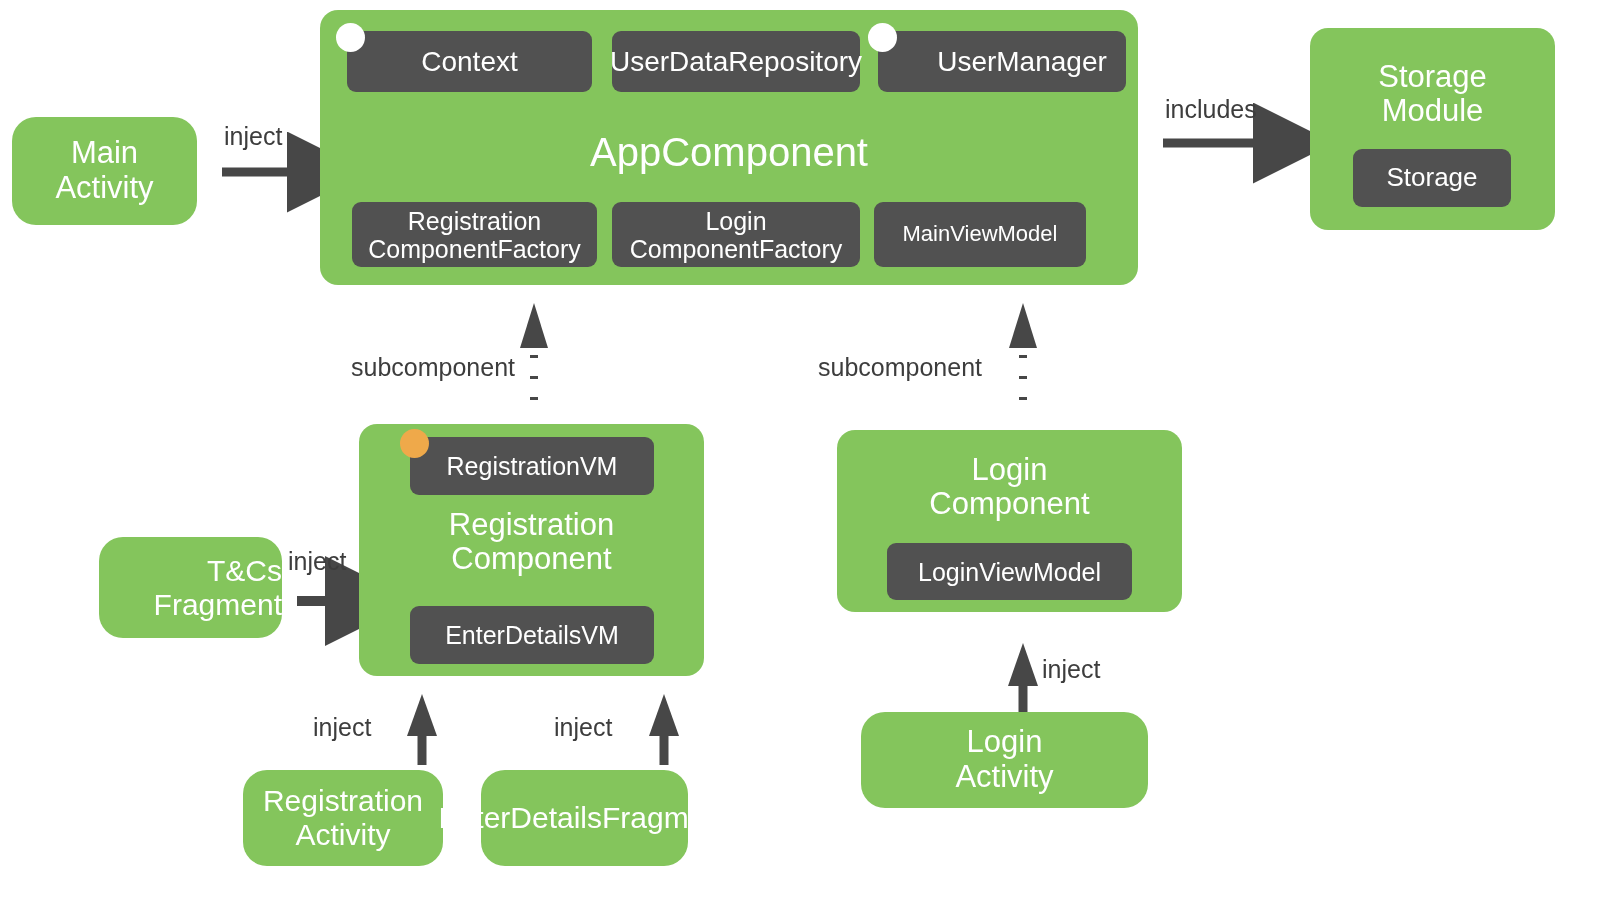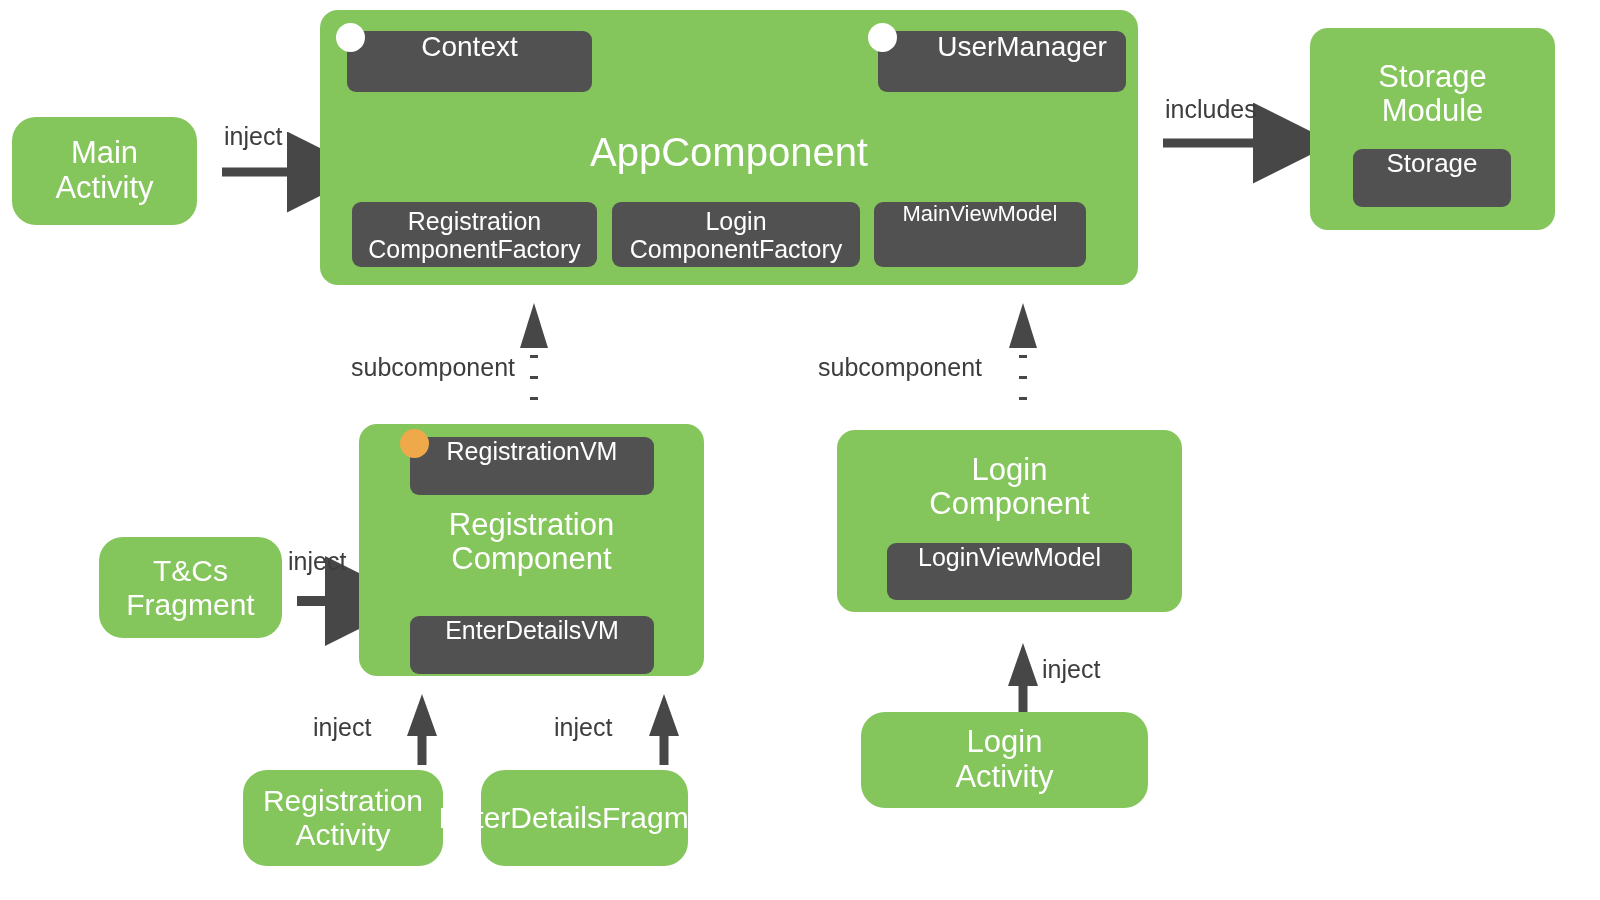--- a/index.html
+++ b/index.html
@@ -48,20 +48,21 @@
     text-align: center;
     color: #ffffff;
     line-height: 1.1;
   }
   .dark-chip {
     position: absolute;
     background: #515151;
     border-radius: 9px;
     color: #ffffff;
     display: flex;
+    align-items: center;
     justify-content: center;
     text-align: center;
     box-sizing: border-box;
     line-height: 1.12;
   }
   
   .dot {
     position: absolute;
     border-radius: 50%;
   }
@@ -137,20 +138,23 @@
 
   <div class="node green component-box" style="left:320px; top:10px; width:818px; height:275px;">
 
     <div class="component-title" style="top:120px; font-size:40px;">AppComponent</div>
 
     <div class="dark-chip" style="left:27px; top:21px; width:245px; height:61px; font-size:28px;">
       <span>Context</span>
     </div>
     <div class="dot dot-white" style="left:16px; top:13px; width:29px; height:29px;"></div>
 
+    <div class="dark-chip" style="left:292px; top:21px; width:248px; height:61px; font-size:28px;">
+      <span>UserDataRepository</span>
+    </div>
 
     <div class="dark-chip" style="left:558px; top:21px; width:248px; height:61px; font-size:28px;padding-left:40px;">
       <span>UserManager</span>
     </div>
     <div class="dot dot-white" style="left:548px; top:13px; width:29px; height:29px;"></div>
 
     <div class="dark-chip" style="left:32px; top:192px; width:245px; height:65px; font-size:25px; flex-direction:column;">
       <span>Registration</span>
       <span>ComponentFactory</span>
     </div>
@@ -184,36 +188,36 @@
   <div class="node green component-box" style="left:359px; top:424px; width:345px; height:252px;">
     <div class="component-title" style="top:84px; font-size:31px;">
       <span>Registration</span><br>
       <span>Component</span>
     </div>
     <div class="dark-chip" style="left:51px; top:13px; width:244px; height:58px; font-size:25px;">
       <span>RegistrationVM</span>
     </div>
     <div class="dot dot-orange" style="left:41px; top:5px; width:29px; height:29px;"></div>
 
-    <div class="dark-chip" style="left:51px; top:182px; width:244px; height:58px; font-size:25px;margin-top:10px;">
+    <div class="dark-chip" style="left:51px; top:182px; width:244px; height:58px; font-size:25px;">
       <span>EnterDetailsVM</span>
     </div>
   </div>
 
   <div class="node green component-box" style="left:837px; top:430px; width:345px; height:182px;">
     <div class="component-title" style="top:23px; font-size:31px;">
       <span>Login</span><br>
       <span>Component</span>
     </div>
     <div class="dark-chip" style="left:50px; top:113px; width:245px; height:57px; font-size:25px;">
       <span>LoginViewModel</span>
     </div>
   </div>
 
-  <div class="node green leaf-box" style="left:99px; top:537px; width:183px; height:101px; flex-direction:column; font-size:30px;">
+  <div class="node green leaf-box" style="left:99px; top:537px; width:183px; height:101px; flex-direction:column; font-size:30px;align-items:flex-end;">
     <span>T&amp;Cs</span>
     <span>Fragment</span>
   </div>
   <div class="edge-label" style="left:288px; top:547px;">inject</div>
 
   <div class="edge-label" style="left:313px; top:713px;">inject</div>
 
   <div class="edge-label" style="left:554px; top:713px;">inject</div>
 
   <div class="edge-label" style="left:1042px; top:655px;">inject</div>

